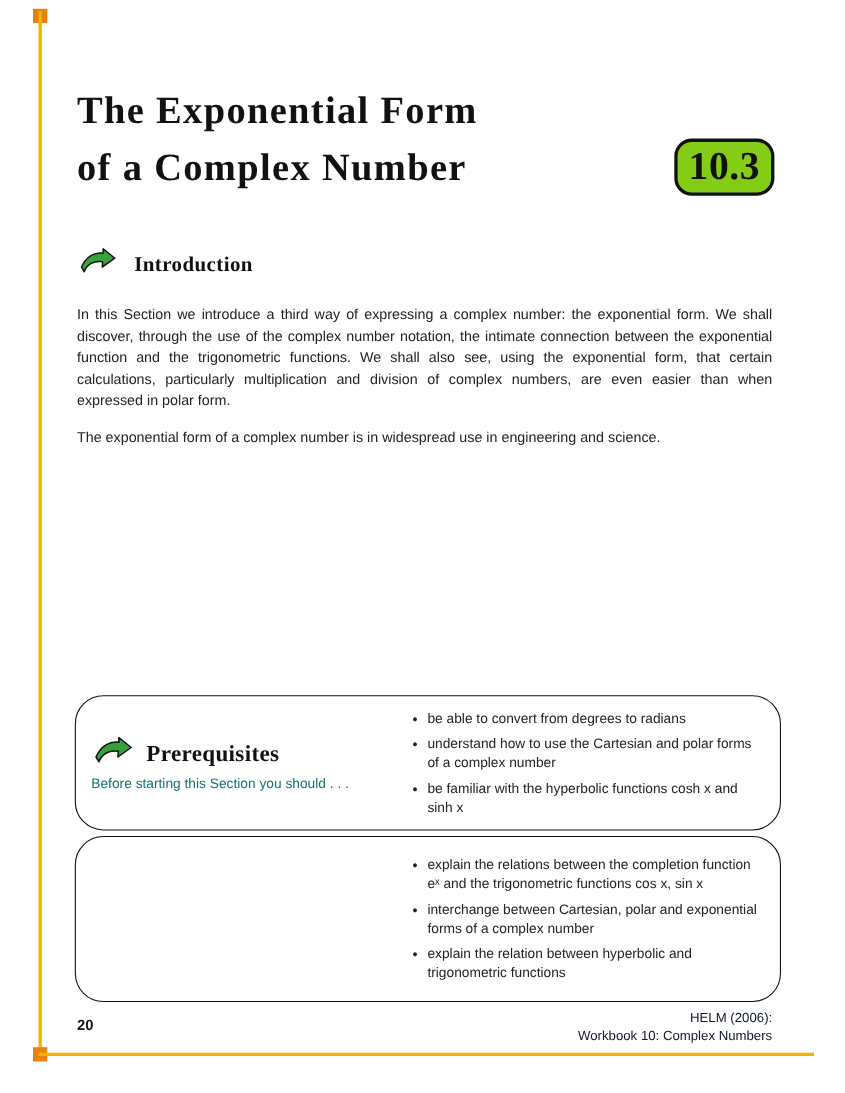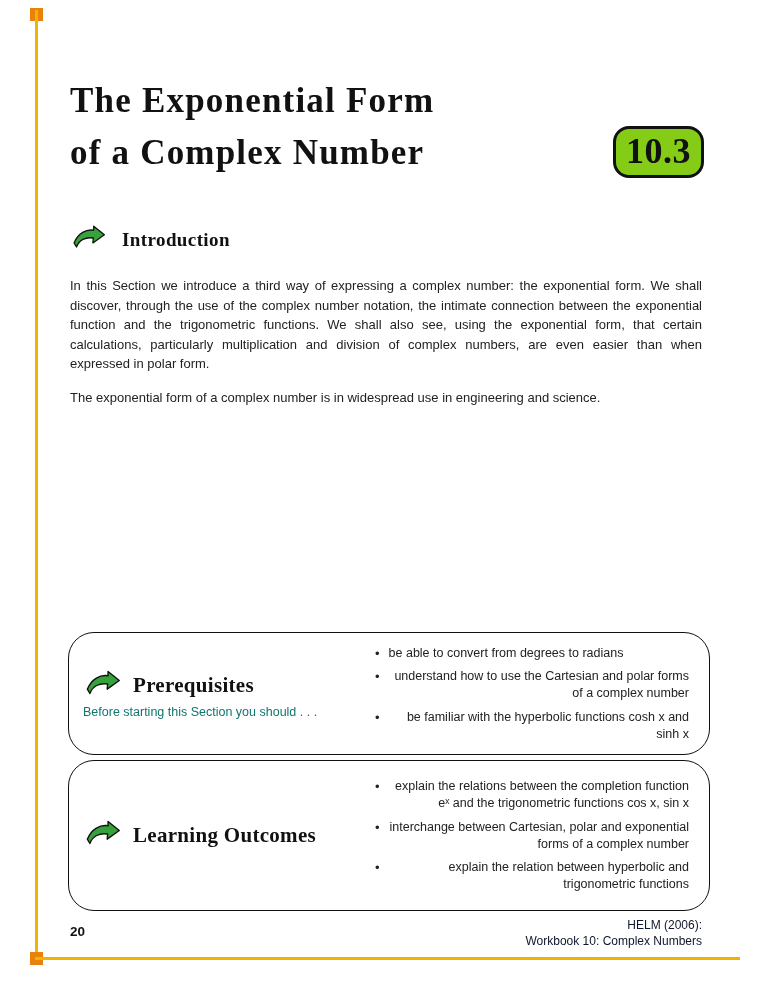--- a/index.html
+++ b/index.html
@@ -50,21 +50,21 @@
     flex:0 0 300px; display:flex; flex-direction:column; justify-content:center;
     padding:10px 6px 10px 14px; box-sizing:border-box;
   }
   .rbox-left .head-row { display:flex; align-items:center; gap:12px; }
   .rbox-left h3 {
     margin:0; font-family:"Liberation Serif", serif; font-weight:bold;
     font-size:21px; color:#111; letter-spacing:0.3px;
   }
   .rbox-left .subtext { margin-top:2px; font-size:12.5px; color:#0f766e; }
   .rbox-right { flex:1; display:flex; flex-direction:column; justify-content:center; padding:10px 20px 10px 6px; }
-  .rbox-right ul { list-style:none; margin:0; padding:0;text-align:right; }
+  .rbox-right ul { list-style:none; margin:0; padding:0; }
   .rbox-right li { display:flex; font-size:12.5px; line-height:17px; color:#222; margin:6.5px 0; }
   .rbox-right li::before { content:"•"; margin-right:9px; font-size:13px; line-height:17px; }
   .box-prereq { height:123px; }
   .box-outcomes { height:151px; }
 
   
   .page-number { position:absolute; left:70px; top:924px; font-size:13.5px; font-weight:bold; color:#111; }
   .footer-credit { position:absolute; right:66px; top:918px; text-align:right; font-size:12px; line-height:15.5px; color:#0f172a; }
 
   .arrow-icon { display:inline-block; flex:0 0 auto; }
@@ -125,28 +125,20 @@
             </li>
           <li>
               <span>be familiar with the hyperbolic functions cosh x and sinh x</span>
             </li>
         </ul>
       </div>
     </div>
 
     <div class="rbox box-outcomes">
       <div class="rbox-left">
-        <div class="head-row">
-          <span class="arrow-icon">
-            <svg width="38" height="30" viewBox="0 0 44 32">
-              <path d="M5 22 C10 10, 20 5, 29 6.5 L29 1.5 L42 12 L28 22 L28.5 16 C19 14.5, 11 18.5, 8 27 Z" fill="#35A23B" stroke="#111" stroke-width="1.6" stroke-linejoin="round"></path>
-            </svg>
-          </span>
-          <h3>Learning Outcomes</h3>
-        </div>
       </div>
       <div class="rbox-right">
         <ul>
           <li>
               <span>explain the relations between the completion function eˣ and the trigonometric functions cos x, sin x</span>
             </li>
           <li>
               <span>interchange between Cartesian, polar and exponential forms of a complex number</span>
             </li>
           <li>

